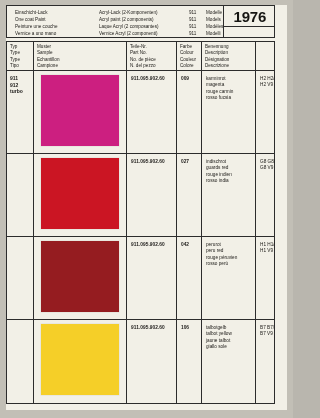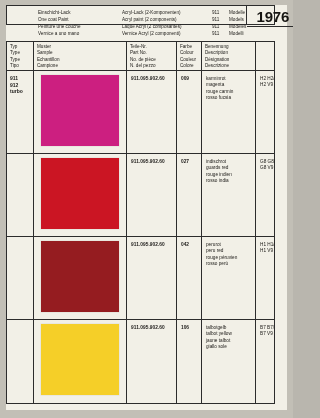--- a/index.html
+++ b/index.html
@@ -31,25 +31,24 @@
     background: #f2f0e7;
     box-sizing: border-box;
   }
 
   
   .title-block {
     position: absolute;
     left: 6px;
     top: 5px;
     width: 269px;
-    height: 20px;
+    height: 33px;
     border: 1px solid #2c2c2c;
     box-sizing: border-box;
     display: flex;
-    padding-left: 23px;
   }
   .title-langs {
     flex: 1 1 auto;
     position: relative;
     padding: 2.5px 0 0 8px;
     box-sizing: border-box;
   }
   .lang-row {
     display: flex;
     height: 7px;

